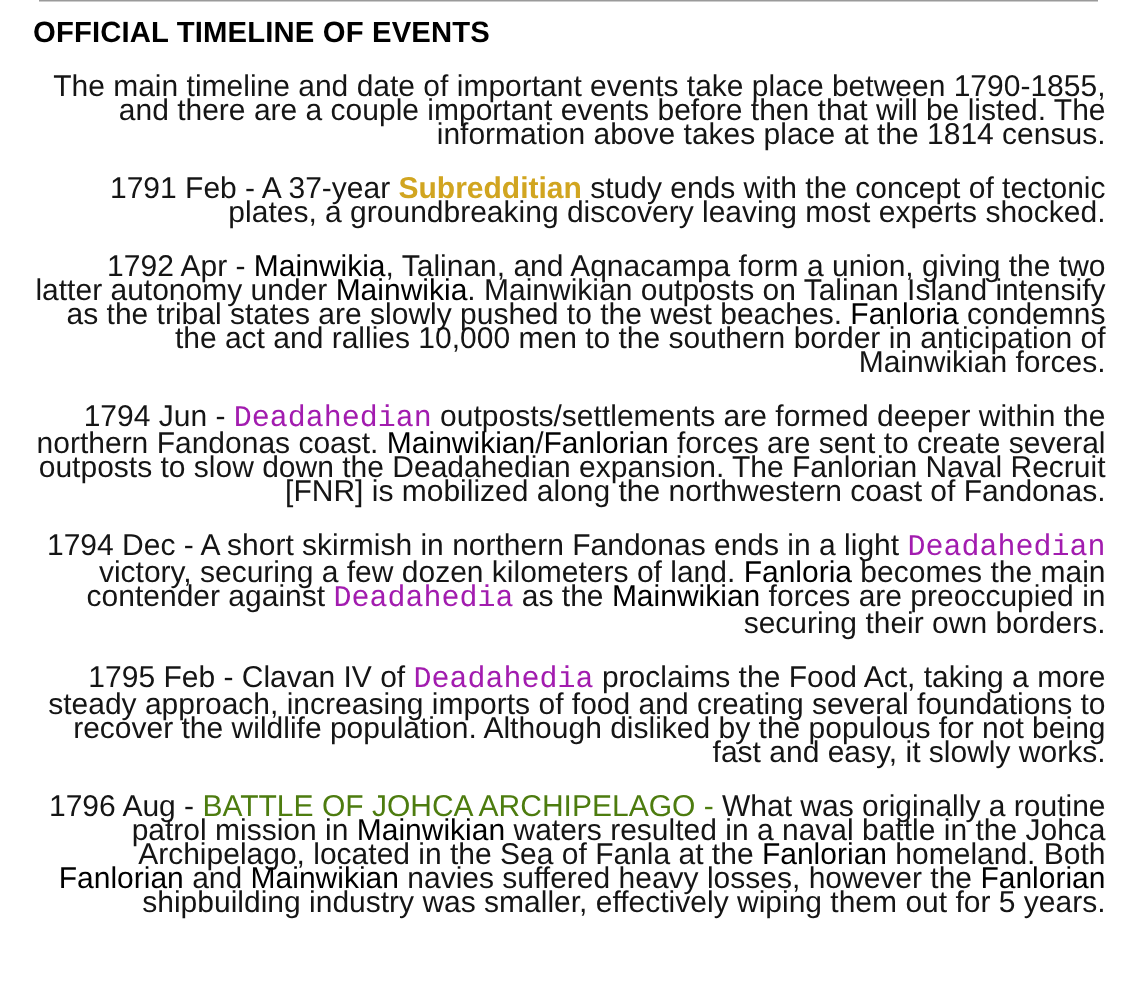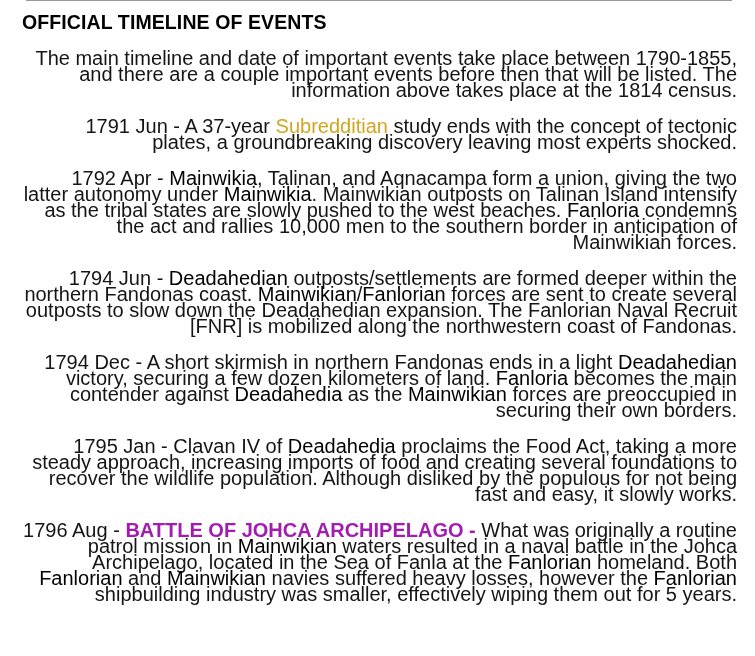--- a/index.html
+++ b/index.html
@@ -46,37 +46,37 @@
   p.para {
     font-size: 20px;
     line-height: 16px;
     margin: 0 0 20px 0;
     color: #151515;
     text-align: right;
   }
   p.para:last-child { margin-bottom: 0; }
   .t-main     { color: #000000; }   
   .t-fan      { color: #000000; }   
-  .t-dead     { color: #000000; }   
-  .t-sub      { color: #d1a520; }   
-  .t-bold     { font-weight: bold; color: #a21caf; }
+  .t-dead     { color: #a21caf; font-family: Liberation Mono, monospace; }   
+  .t-sub      { color: #d1a520; font-weight: bold; }   
+  .t-bold     { font-weight: normal; color: #4d7c0f; }
 </style>
 </head>
 <body>
 
 <div id="page">
 
   <div class="top-rule"></div>
 
   <h1 class="doc-title">OFFICIAL TIMELINE OF EVENTS</h1>
 
   <div class="body-block">
 
   <p class="para"><span>The main timeline and date of important events take place between 1790-1855, and there are a couple important events before then that will be listed. The information above takes place at the 1814 census.</span></p>
-      <p class="para"><span>1791 Jun - A 37-year </span><span class="t-sub">Subredditian</span><span> study ends with the concept of tectonic plates, a groundbreaking discovery leaving most experts shocked.</span></p>
+      <p class="para"><span>1791 Feb - A 37-year </span><span class="t-sub">Subredditian</span><span> study ends with the concept of tectonic plates, a groundbreaking discovery leaving most experts shocked.</span></p>
       <p class="para"><span>1792 Apr - </span><span class="t-main">Mainwikia</span><span>, Talinan, and Aqnacampa form a union, giving the two latter autonomy under </span><span class="t-main">Mainwikia</span><span>. Mainwikian outposts on Talinan Island intensify as the tribal states are slowly pushed to the west beaches. </span><span class="t-fan">Fanloria</span><span> condemns the act and rallies 10,000 men to the southern border in anticipation of Mainwikian forces.</span></p>
       <p class="para"><span>1794 Jun - </span><span class="t-dead">Deadahedian</span><span> outposts/settlements are formed deeper within the northern Fandonas coast. </span><span class="t-main">Mainwikian</span><span>/</span><span class="t-fan">Fanlorian</span><span> forces are sent to create several outposts to slow down the Deadahedian expansion. The Fanlorian Naval Recruit [FNR] is mobilized along the northwestern coast of Fandonas.</span></p>
       <p class="para"><span>1794 Dec - A short skirmish in northern Fandonas ends in a light </span><span class="t-dead">Deadahedian</span><span> victory, securing a few dozen kilometers of land. </span><span class="t-fan">Fanloria</span><span> becomes the main contender against </span><span class="t-dead">Deadahedia</span><span> as the </span><span class="t-main">Mainwikian</span><span> forces are preoccupied in securing their own borders.</span></p>
-      <p class="para"><span>1795 Jan - Clavan IV of </span><span class="t-dead">Deadahedia</span><span> proclaims the Food Act, taking a more steady approach, increasing imports of food and creating several foundations to recover the wildlife population. Although disliked by the populous for not being fast and easy, it slowly works.</span></p>
+      <p class="para"><span>1795 Feb - Clavan IV of </span><span class="t-dead">Deadahedia</span><span> proclaims the Food Act, taking a more steady approach, increasing imports of food and creating several foundations to recover the wildlife population. Although disliked by the populous for not being fast and easy, it slowly works.</span></p>
       <p class="para"><span>1796 Aug - </span><span class="t-bold">BATTLE OF JOHCA ARCHIPELAGO -</span><span> What was originally a routine patrol mission in </span><span class="t-main">Mainwikian</span><span> waters resulted in a naval battle in the Johca Archipelago, located in the Sea of Fanla at the </span><span class="t-fan">Fanlorian</span><span> homeland. Both </span><span class="t-fan">Fanlorian</span><span> and </span><span class="t-main">Mainwikian</span><span> navies suffered heavy losses, however the </span><span class="t-fan">Fanlorian</span><span> shipbuilding industry was smaller, effectively wiping them out for 5 years.</span></p>
     </div>
 
 </div>
 
 </body></html>

